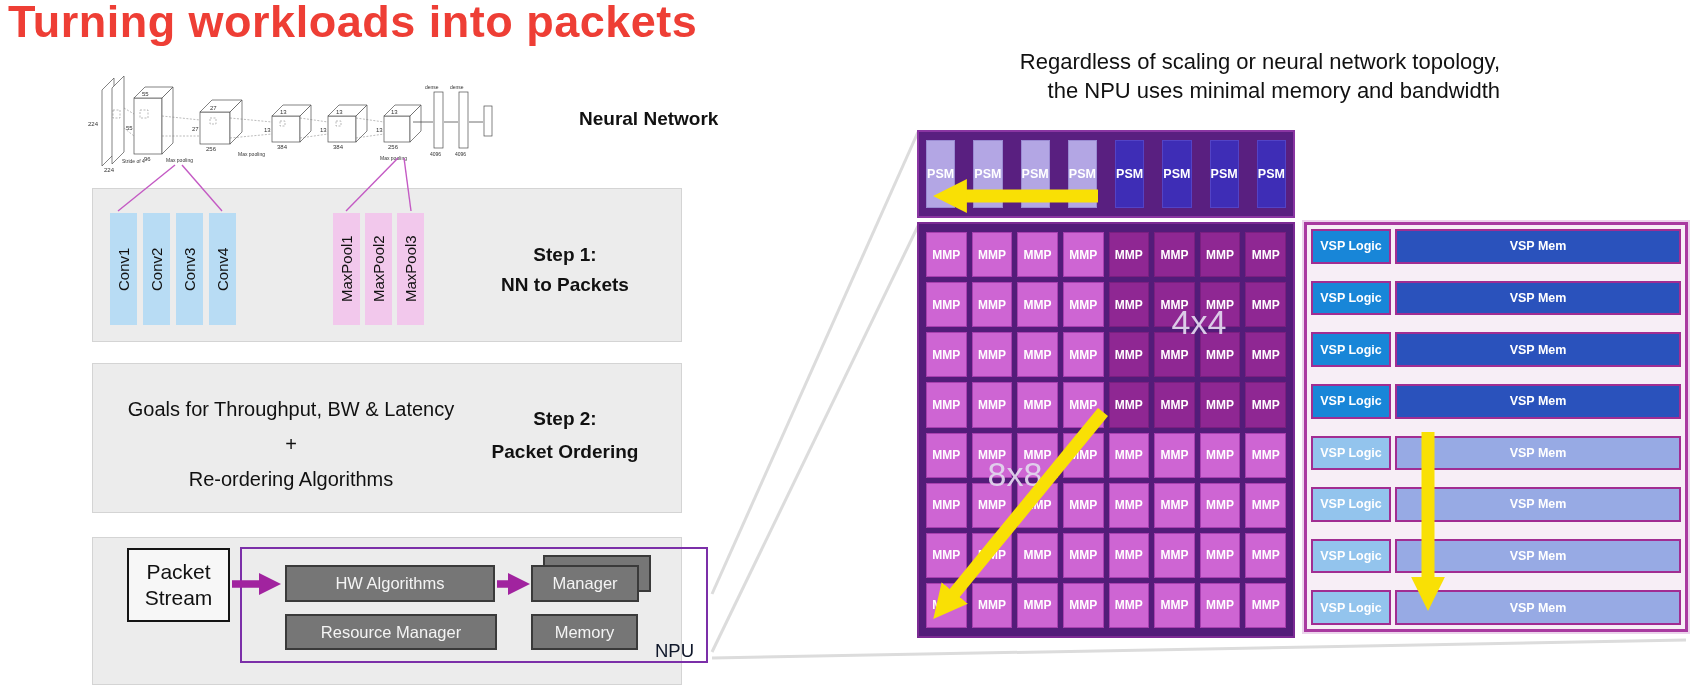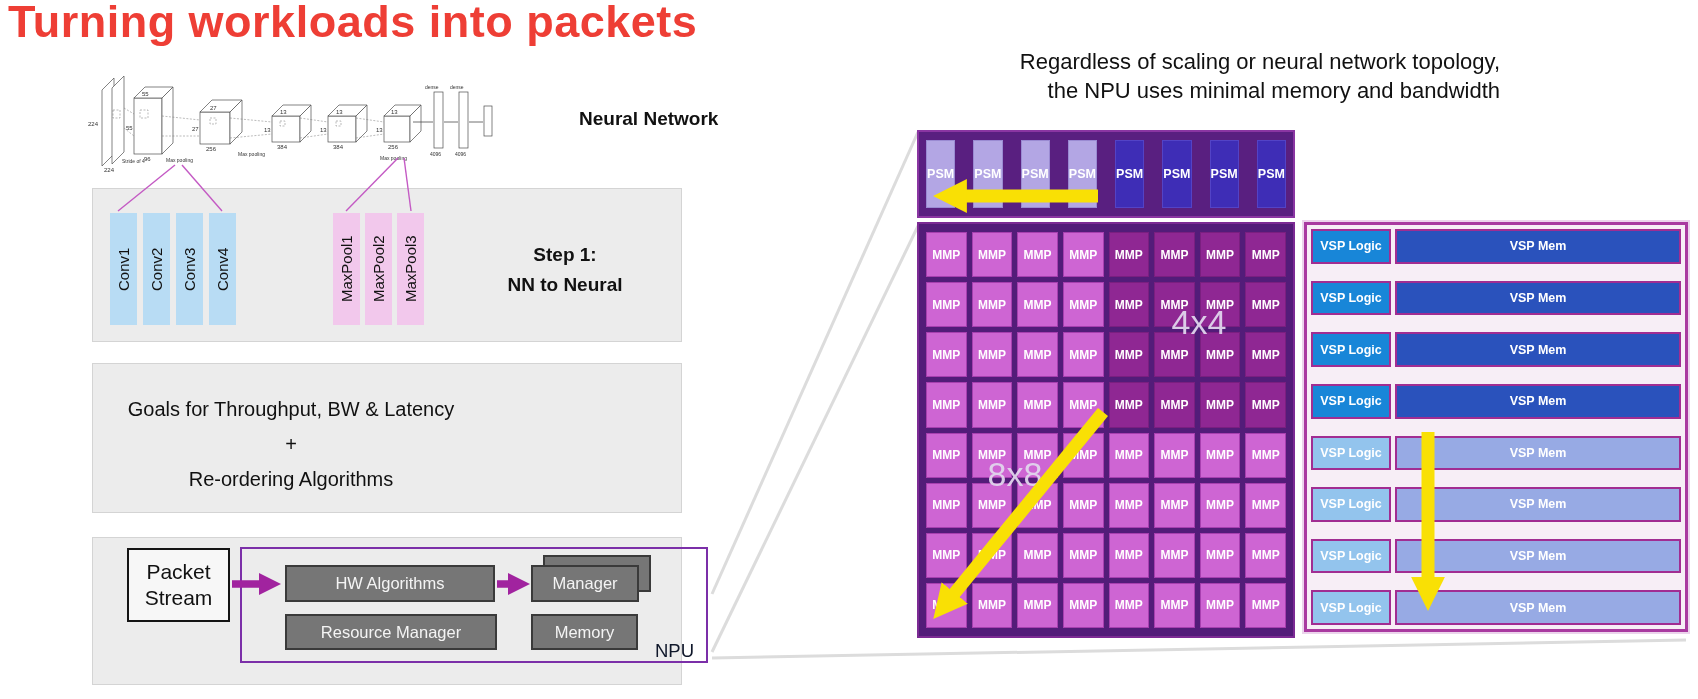--- a/index.html
+++ b/index.html
@@ -180,28 +180,32 @@
       <text x="348" y="98" font-size="5">4096</text>
       <text x="373" y="98" font-size="5">4096</text>
     </g>
   </svg>
 
   <div class="nn-caption">Neural Network</div>
 
   <div class="stepbox" id="step1"></div>
   <div class="steplabel" id="step1-label">
     <div>Step 1:</div>
-    <div>NN to Neural</div>
+    <div>NN to Packets</div>
   </div>
 
   <div class="stepbox" id="step2"></div>
   <div class="goals">
     <div>Goals for Throughput, BW &amp; Latency</div>
     <div>+</div>
     <div>Re-ordering Algorithms</div>
+  </div>
+  <div class="steplabel" id="step2-label">
+    <div>Step 2:</div>
+    <div>Packet Ordering</div>
   </div>
 
   <div class="stepbox" id="step3"></div>
   <div class="ps-box">Packet Stream</div>
   <div class="npu-rect">
     <div class="npu-label">NPU</div>
   </div>
   <div class="graybox" id="hwseq">HW Algorithms</div>
   <div class="graybox" id="eng-back"></div>
   <div class="graybox" id="eng-front">Manager</div>

